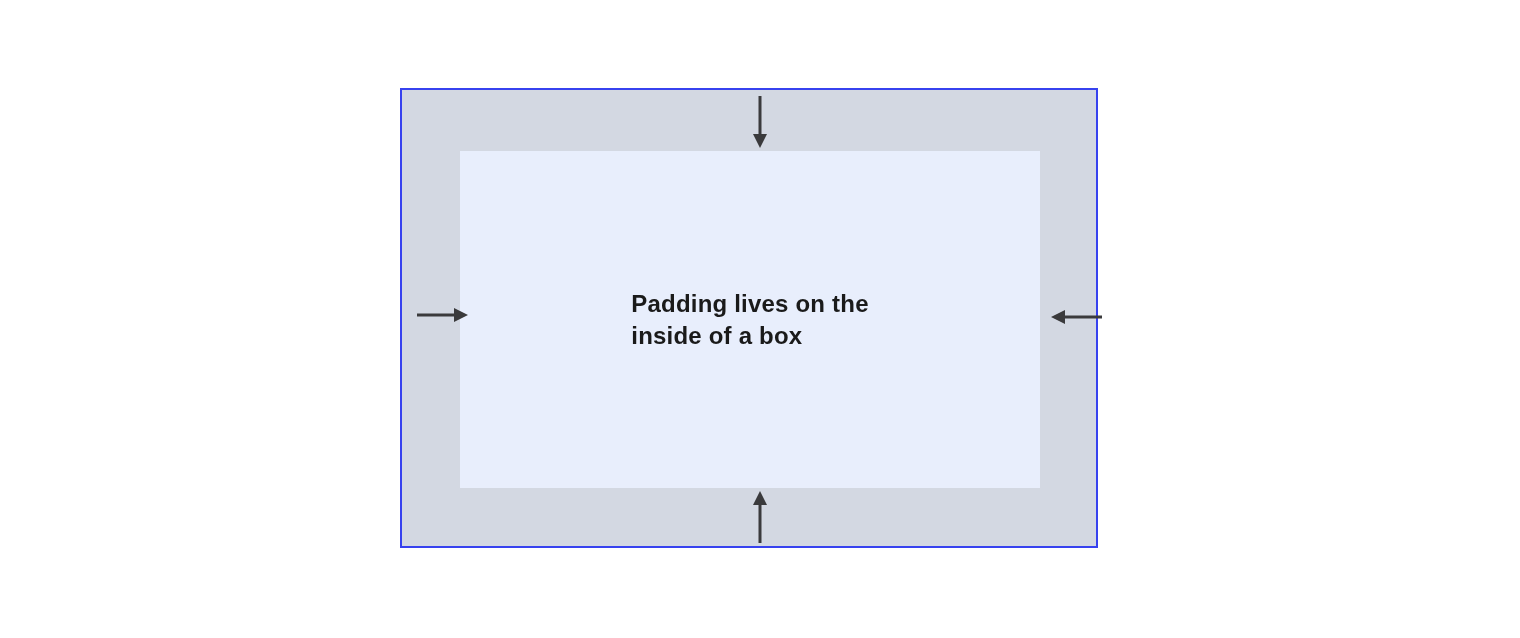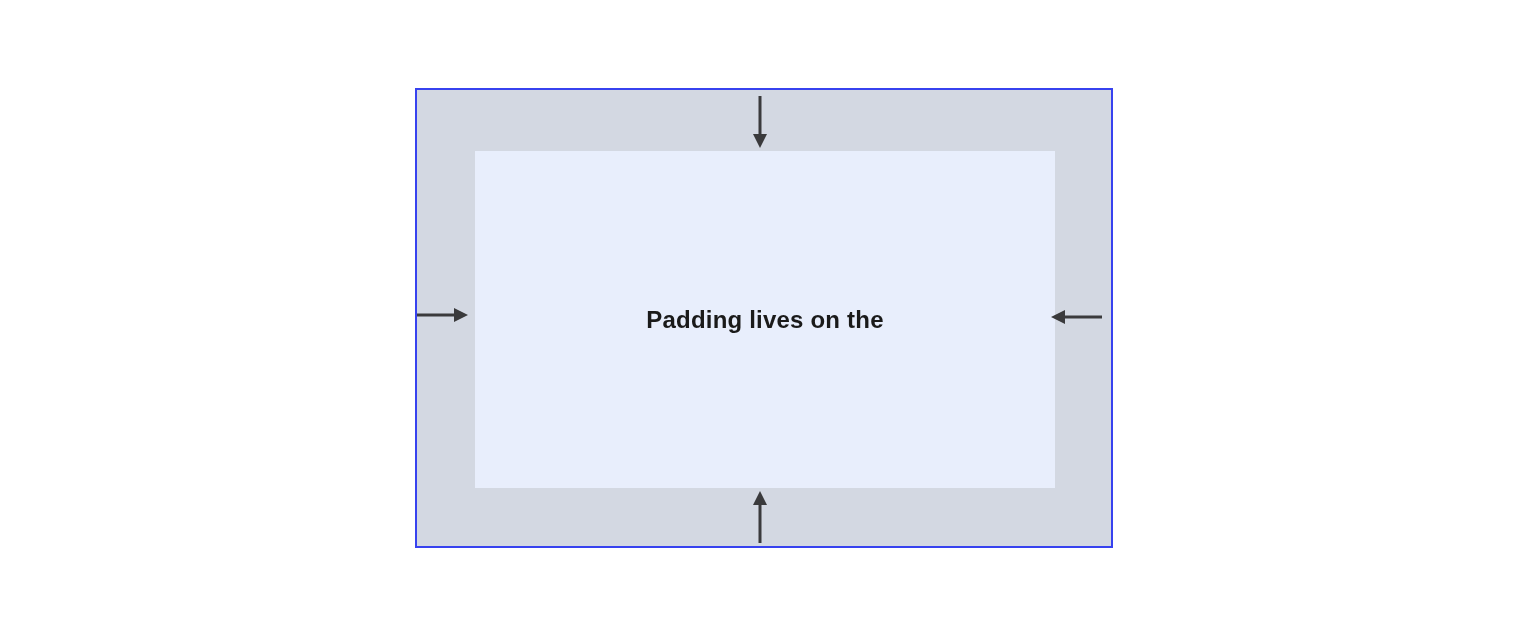--- a/index.html
+++ b/index.html
@@ -17,21 +17,21 @@
     font-family: "Liberation Sans", "DejaVu Sans", sans-serif;
     overflow: hidden;
   }
   .stage {
     position: relative;
     width: 1520px; height: 638px;
     background: var(--page-bg);
   }
   .outer-box {
     position: absolute;
-    left: 415px; top: 88px;
+    left: 400px; top: 88px;
     width: 698px; height: 460px;
     background: var(--padding-area-color);
     border: 2px solid var(--border-color);
   }
   .inner-box {
     position: absolute;
     left: 58px; top: 61px;
     width: 580px; height: 337px;
     background: var(--content-area-color);
     display: flex;
@@ -60,20 +60,21 @@
 </style>
 </head>
 <body>
 
 <div class="stage">
 
   <div class="outer-box">
     <div class="inner-box">
       <div class="label">
         <span>Padding lives on the</span><br>
+        <span>inside of a box</span>
       </div>
     </div>
   </div>
 
   <svg class="arrow arrow-top" viewBox="0 0 16 52" aria-hidden="true">
     <line x1="8" y1="0" x2="8" y2="40"></line>
     <polygon points="1,38 15,38 8,52"></polygon>
   </svg>
 
   <svg class="arrow arrow-bottom" viewBox="0 0 16 53" aria-hidden="true">

